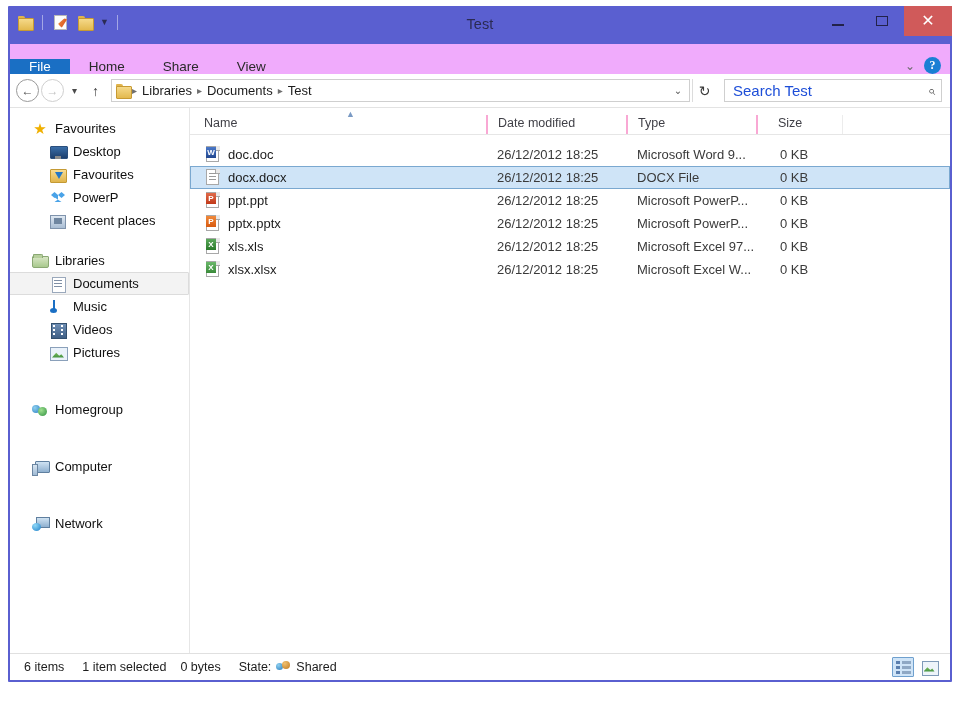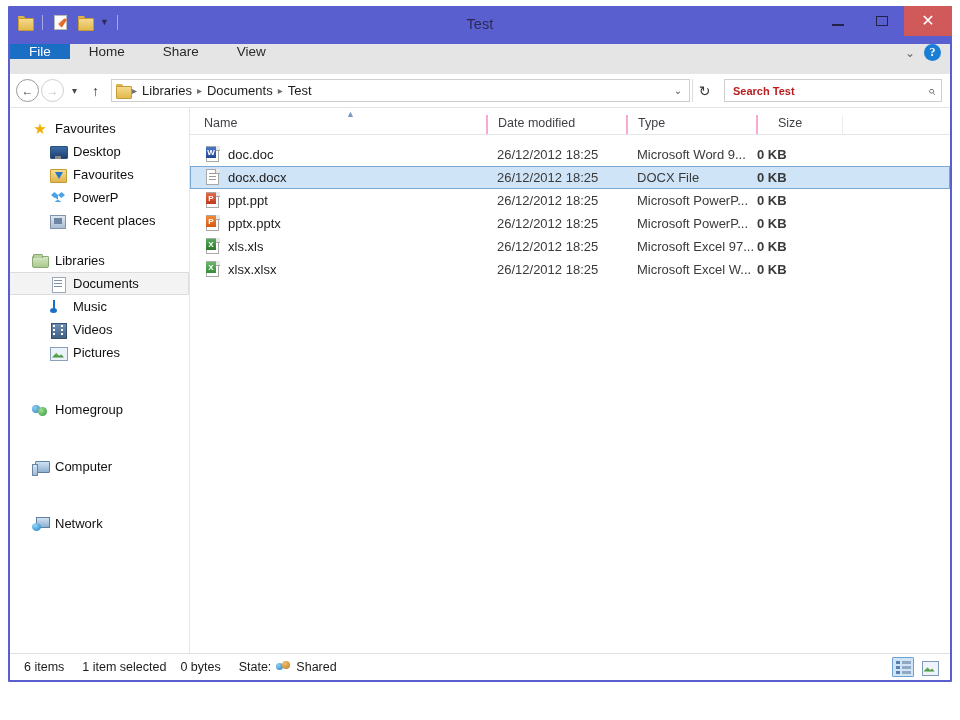--- a/index.html
+++ b/index.html
@@ -94,22 +94,22 @@
   .winbtn.close { background: #d05a5a; width: 48px; color:#fff; }
   .glyph-min { width: 12px; height: 2px; background: currentColor; margin-top: 7px; }
   .glyph-max { width: 12px; height: 10px; border: 1.6px solid currentColor; }
   .glyph-close { font-size: 16px; line-height: 1; font-weight: 400; }
 
   
   .ribbon {
     flex: 0 0 auto;
     height: 30px;
     margin: 0 2px;
-    background: #e5e5e5;
-    display: flex; align-items: flex-start;
+    background: #f0abfc;
+    display: flex; align-items: flex-end;
     position: relative;
   }
   .tab-file {
     background: #1a6fc4; color: #ffffff;
     padding: 0 19px;
     display: flex; align-items: center;
     font-size: 13.5px;
   }
   .tab {
     padding: 0 19px;
@@ -173,21 +173,21 @@
     display: flex; align-items: center; justify-content: center;
     color: #3a3a3a; font-size: 14px;
   }
   .searchbox {
     width: 218px; height: 23px; margin-left: 6px;
     border: 1px solid #cfcfcf; background: #fff;
     display: flex; align-items: center;
     padding: 0 6px 0 8px;
   }
   .search-ph {
-    flex: 1; font-size: 11px; color: #b91c1c; font-weight: bold;
+    flex: 1; font-size: 15px; color: #1d4ed8;
   }
   .search-ico {
     color: #3a3a3a; font-size: 13px; transform: scaleX(-1);
   }
 
   
   .content {
     flex: 1 1 auto;
     margin: 0 2px;
     background: #ffffff;
@@ -369,21 +369,21 @@
     background: #cfe4f7;
     border: 1px solid #7aa8d0;
   }
   .cell {
     padding-left: 10px;
     white-space: nowrap; overflow: hidden;
   }
   .cell.c-name { padding-left: 14px; display: flex; align-items: center; gap: 7px; }
   .cell.c-date { color: #3a3a3a; }
   .cell.c-type { color: #3a3a3a; }
-  .cell.c-size { text-align: left; padding-right: 12px; padding-left: 0; color: #3a3a3a; font-weight: bold; }
+  .cell.c-size { text-align: center; padding-right: 12px; padding-left: 0; color: #3a3a3a; }
 
   
   .fico { width: 16px; height: 17px; position: relative; flex: 0 0 16px; }
   .fico .page {
     position: absolute; left: 1px; top: 0;
     width: 13px; height: 16px;
     background: #ffffff; border: 1px solid #a8a8a8;
   }
   .fico .fold {
     position: absolute; right: 1px; top: 0;

